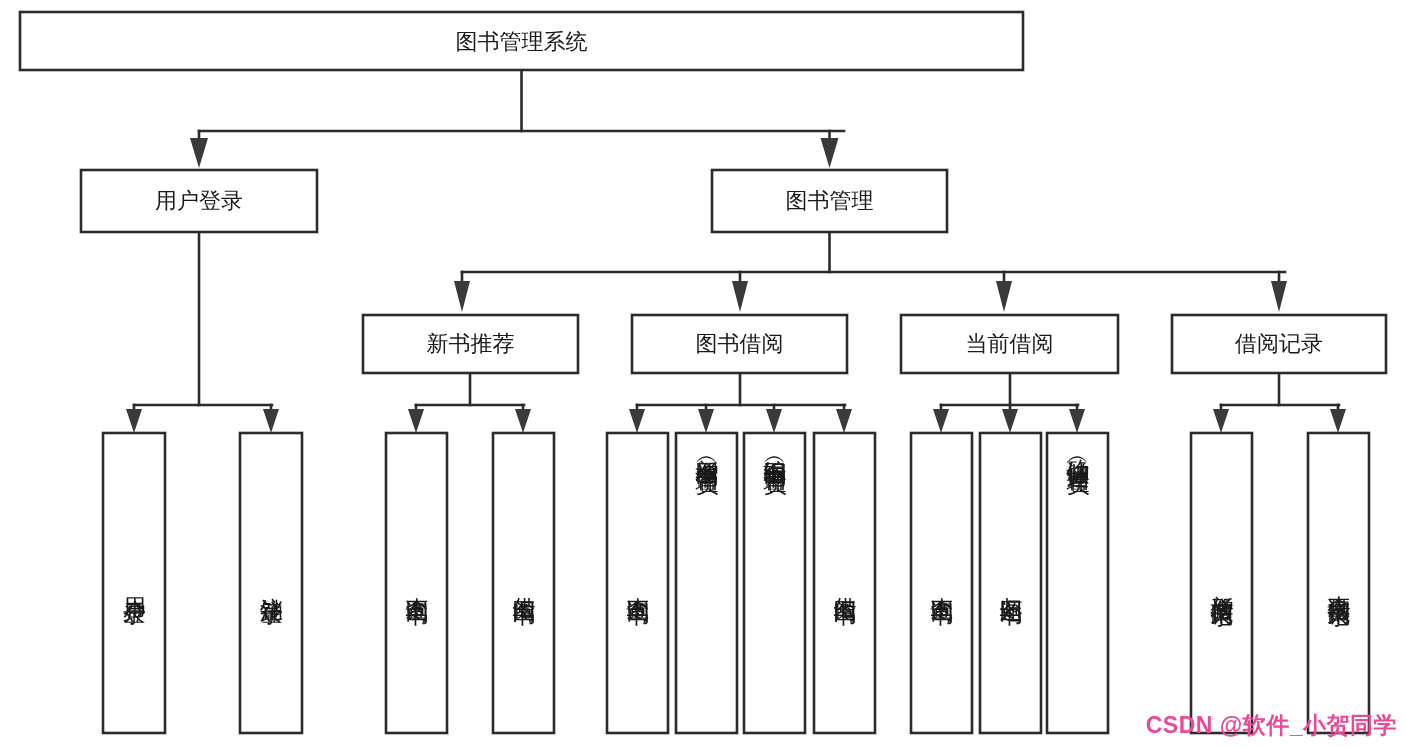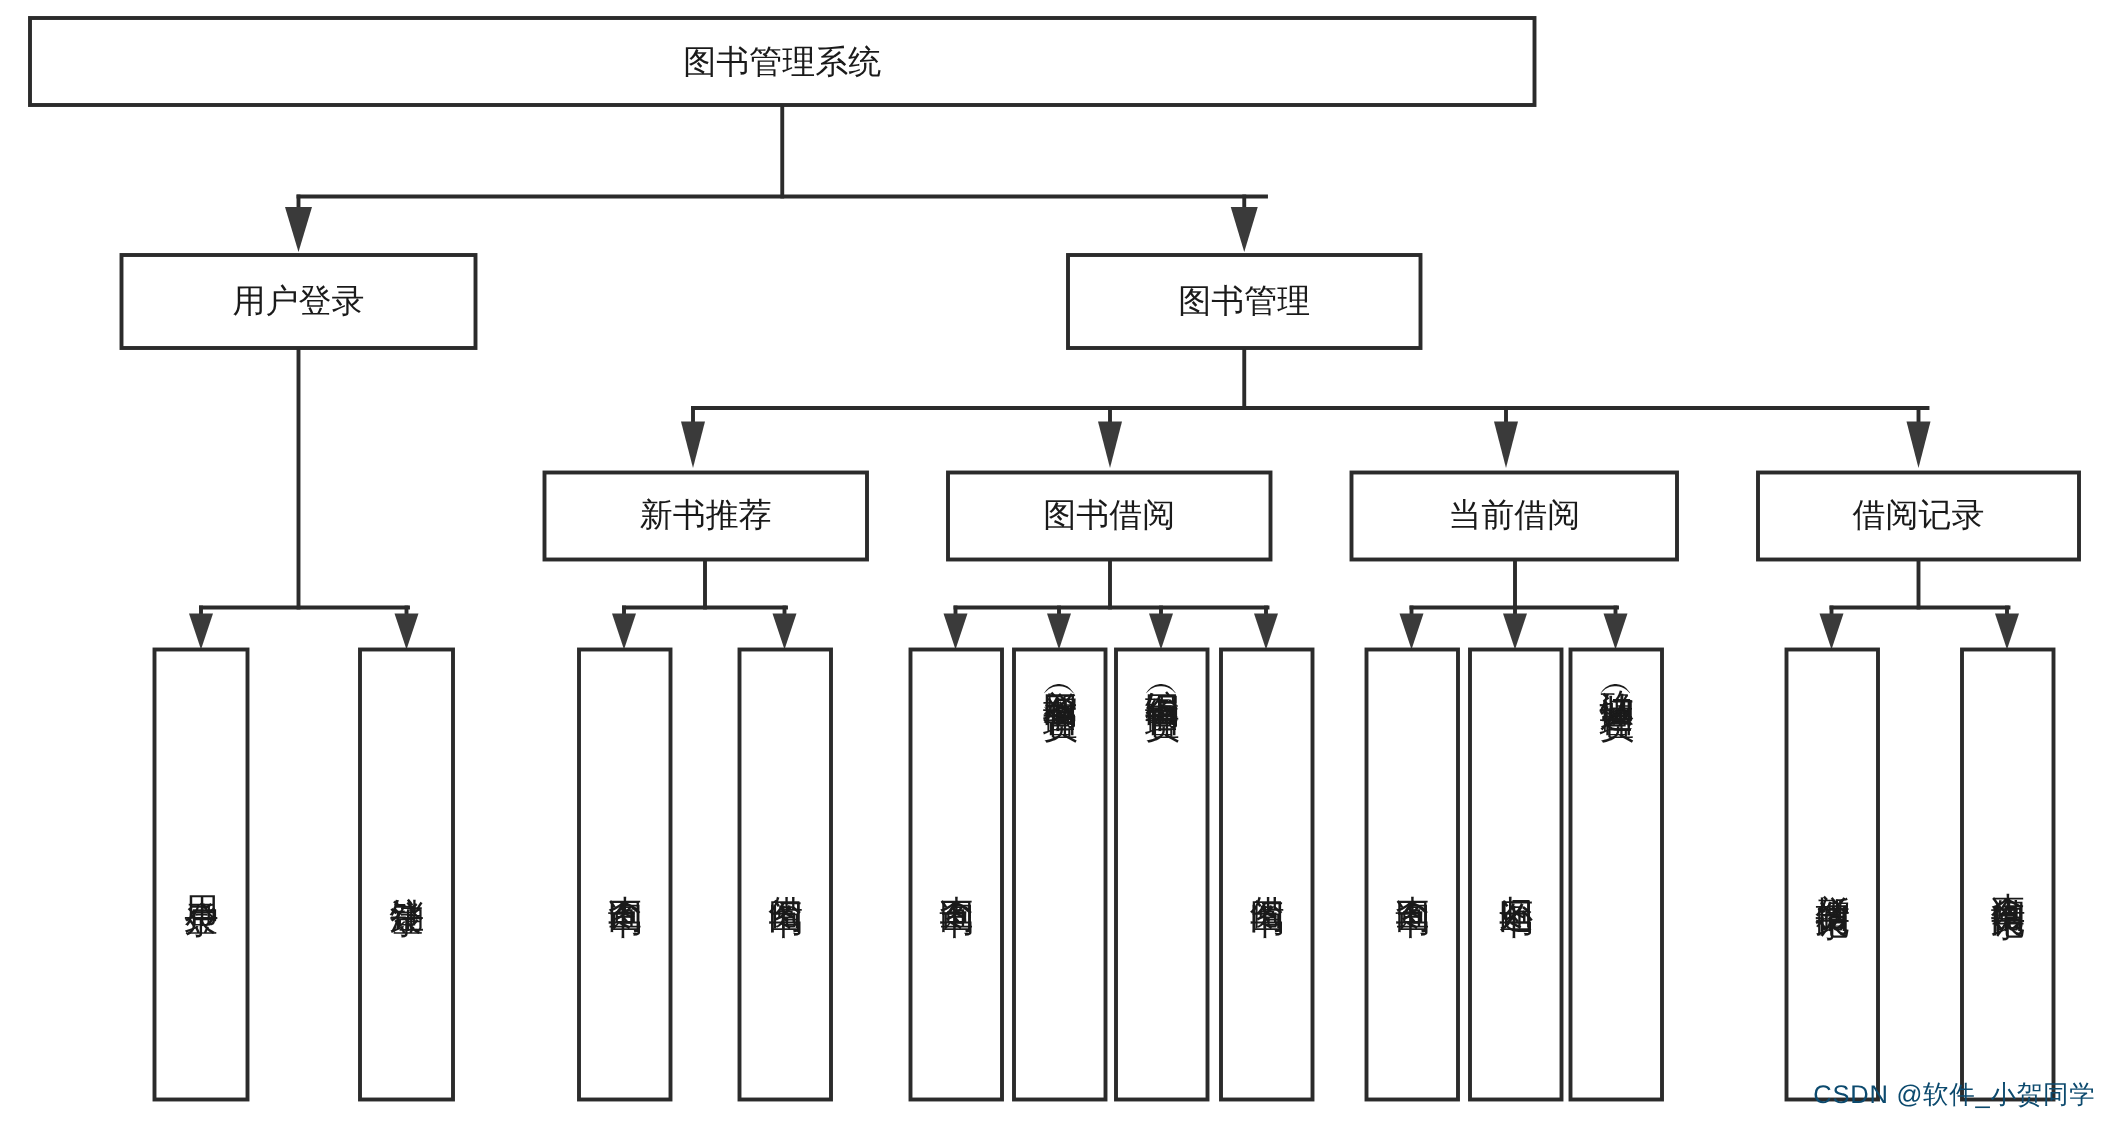--- a/index.html
+++ b/index.html
@@ -64,24 +64,25 @@
     letter-spacing: 2px;
     color: #1a1a1a;
     white-space: nowrap;
     text-align: center;
   }
   .watermark {
     position: absolute;
     right: 8px;
     bottom: 6px;
     font-family: "Liberation Sans", "DejaVu Sans", sans-serif;
-    font-size: 17px;
-    color: #0c4a6e;
+    font-size: 23px;
+    color: #ec4899;
     letter-spacing: 0.5px;
     user-select: none;
+    font-weight: bold;
   }
 </style>
 </head>
 <body>
 
 <div id="diagram-root">
 
   <svg class="diagram-canvas" viewBox="0 0 1405 747" xmlns="http://www.w3.org/2000/svg">
 
     <g>

